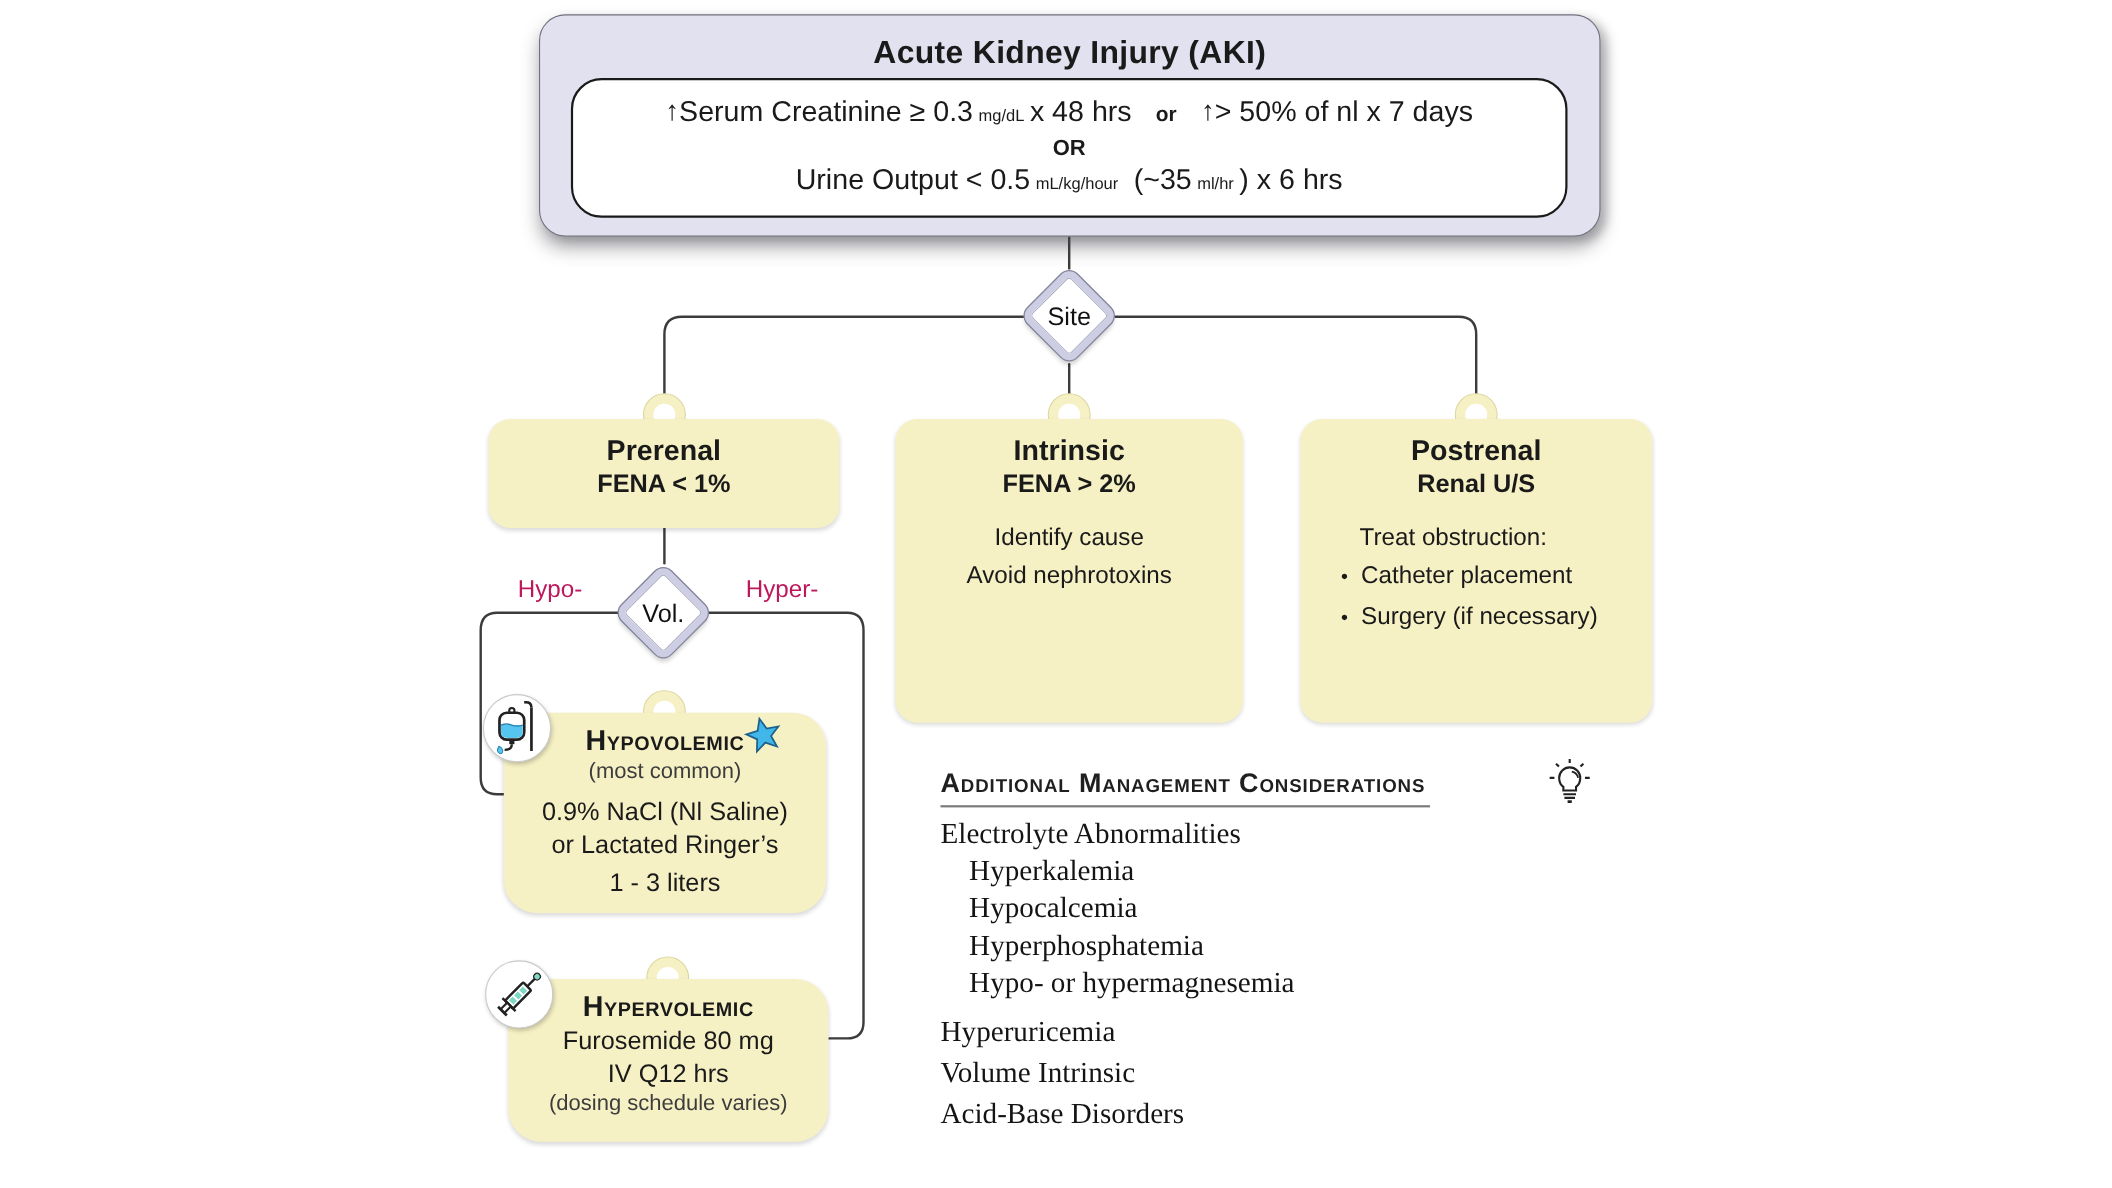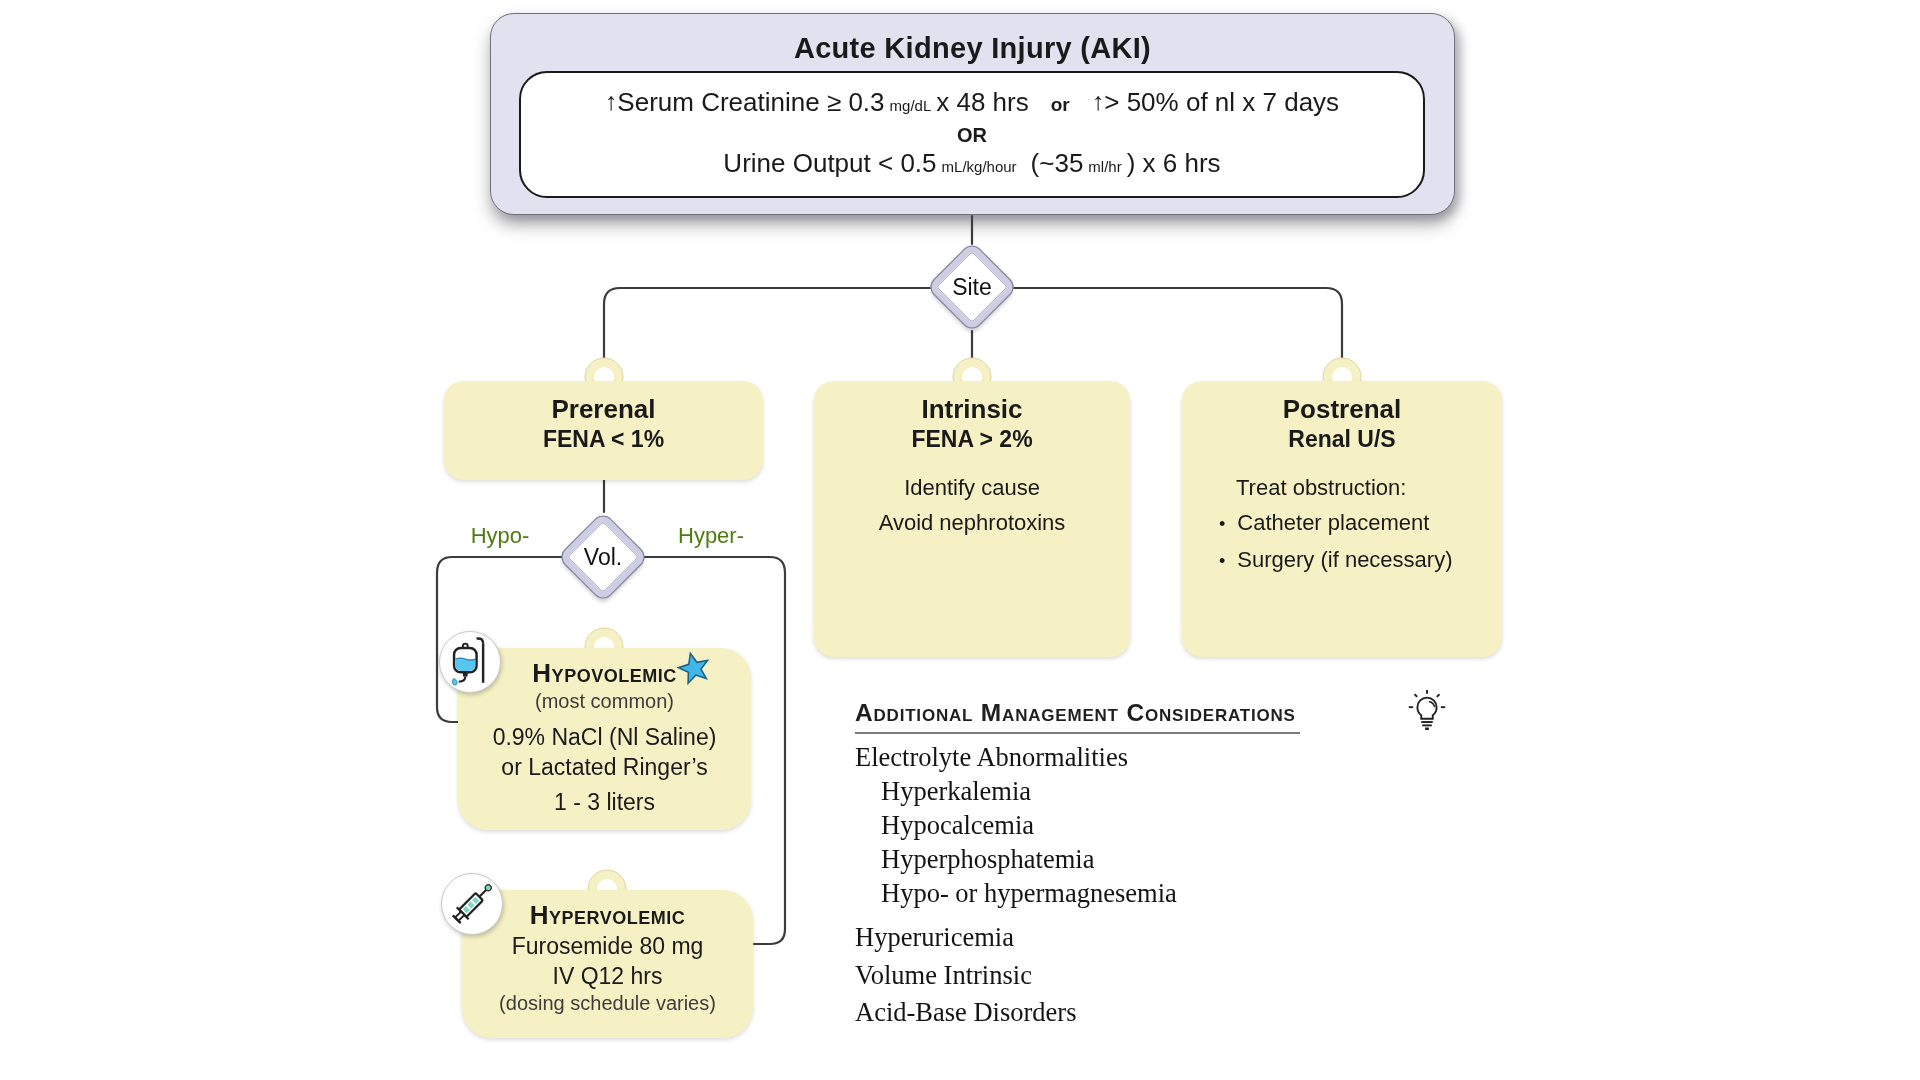--- a/index.html
+++ b/index.html
@@ -33,21 +33,21 @@
   
   .diamond { position:absolute; width:94px; height:94px; }
   .dmd-shape {
     position:absolute; left:50%; top:50%; width:63px; height:63px;
     transform:translate(-50%,-50%) rotate(45deg);
     background:#fff; border:6px solid var(--dmd-border,#cdcde4); border-radius:10px;
     box-shadow:0 0 0 1.2px #84849c, inset 0 0 0 1px #a8a8c0, 3px 3px 4px rgba(0,0,0,.18);
   }
   .dmd-label { position:absolute; inset:0; display:flex; align-items:center; justify-content:center;
     font-size:23px; color:#111; }
-  .vol-side-label { position:absolute; transform:translate(-50%,-50%); font-size:22px; color:#4d7c0f;text-align:right; }
+  .vol-side-label { position:absolute; transform:translate(-50%,-50%); font-size:22px; color:#be185d;text-align:right; }
 
   
   .ybox {
     position:absolute; background:var(--yellow,#f6f1c4); border-radius:20px;
     box-shadow:0 2px 4px rgba(0,0,0,.14); text-align:center;
   }
   .ybox-title { font-size:26px; font-weight:bold; margin-top:13px; }
   .ybox-sub { font-size:23px; font-weight:bold; margin-top:1px; }
   .ybox-body { font-size:22px; line-height:35px; margin-top:17px; }
   .ybox-body.left { text-align:left; padding-left:54px; }

